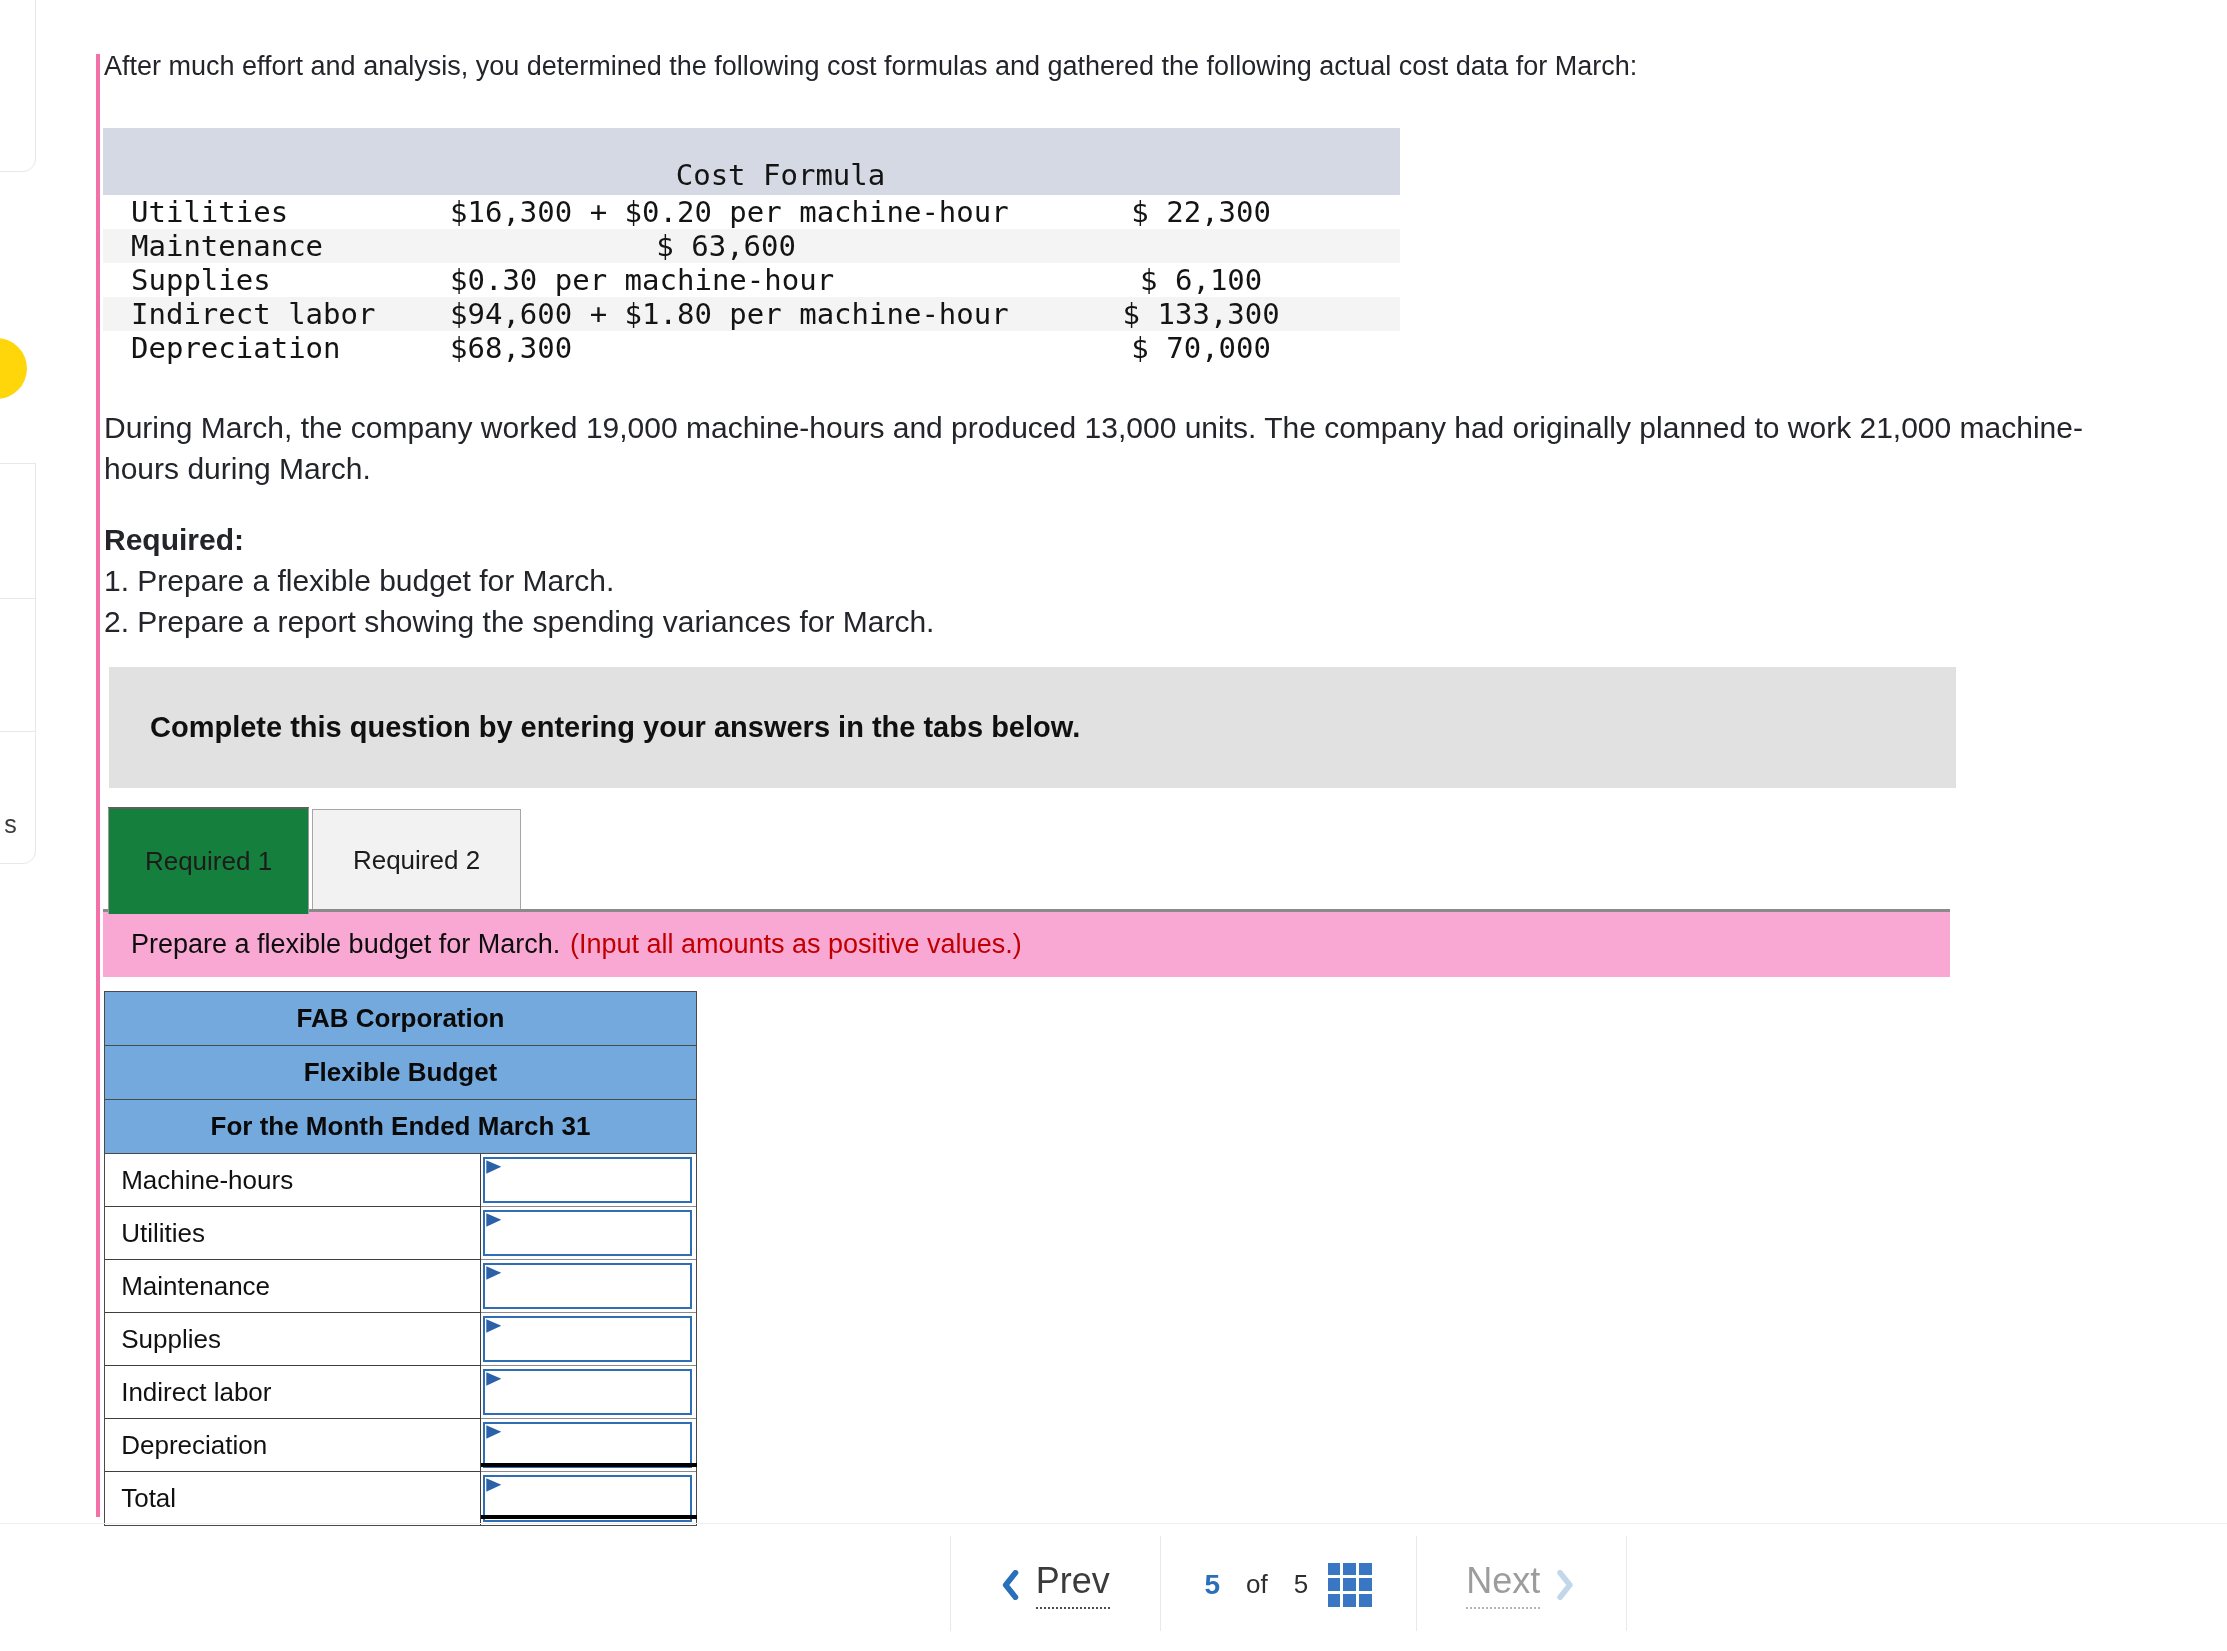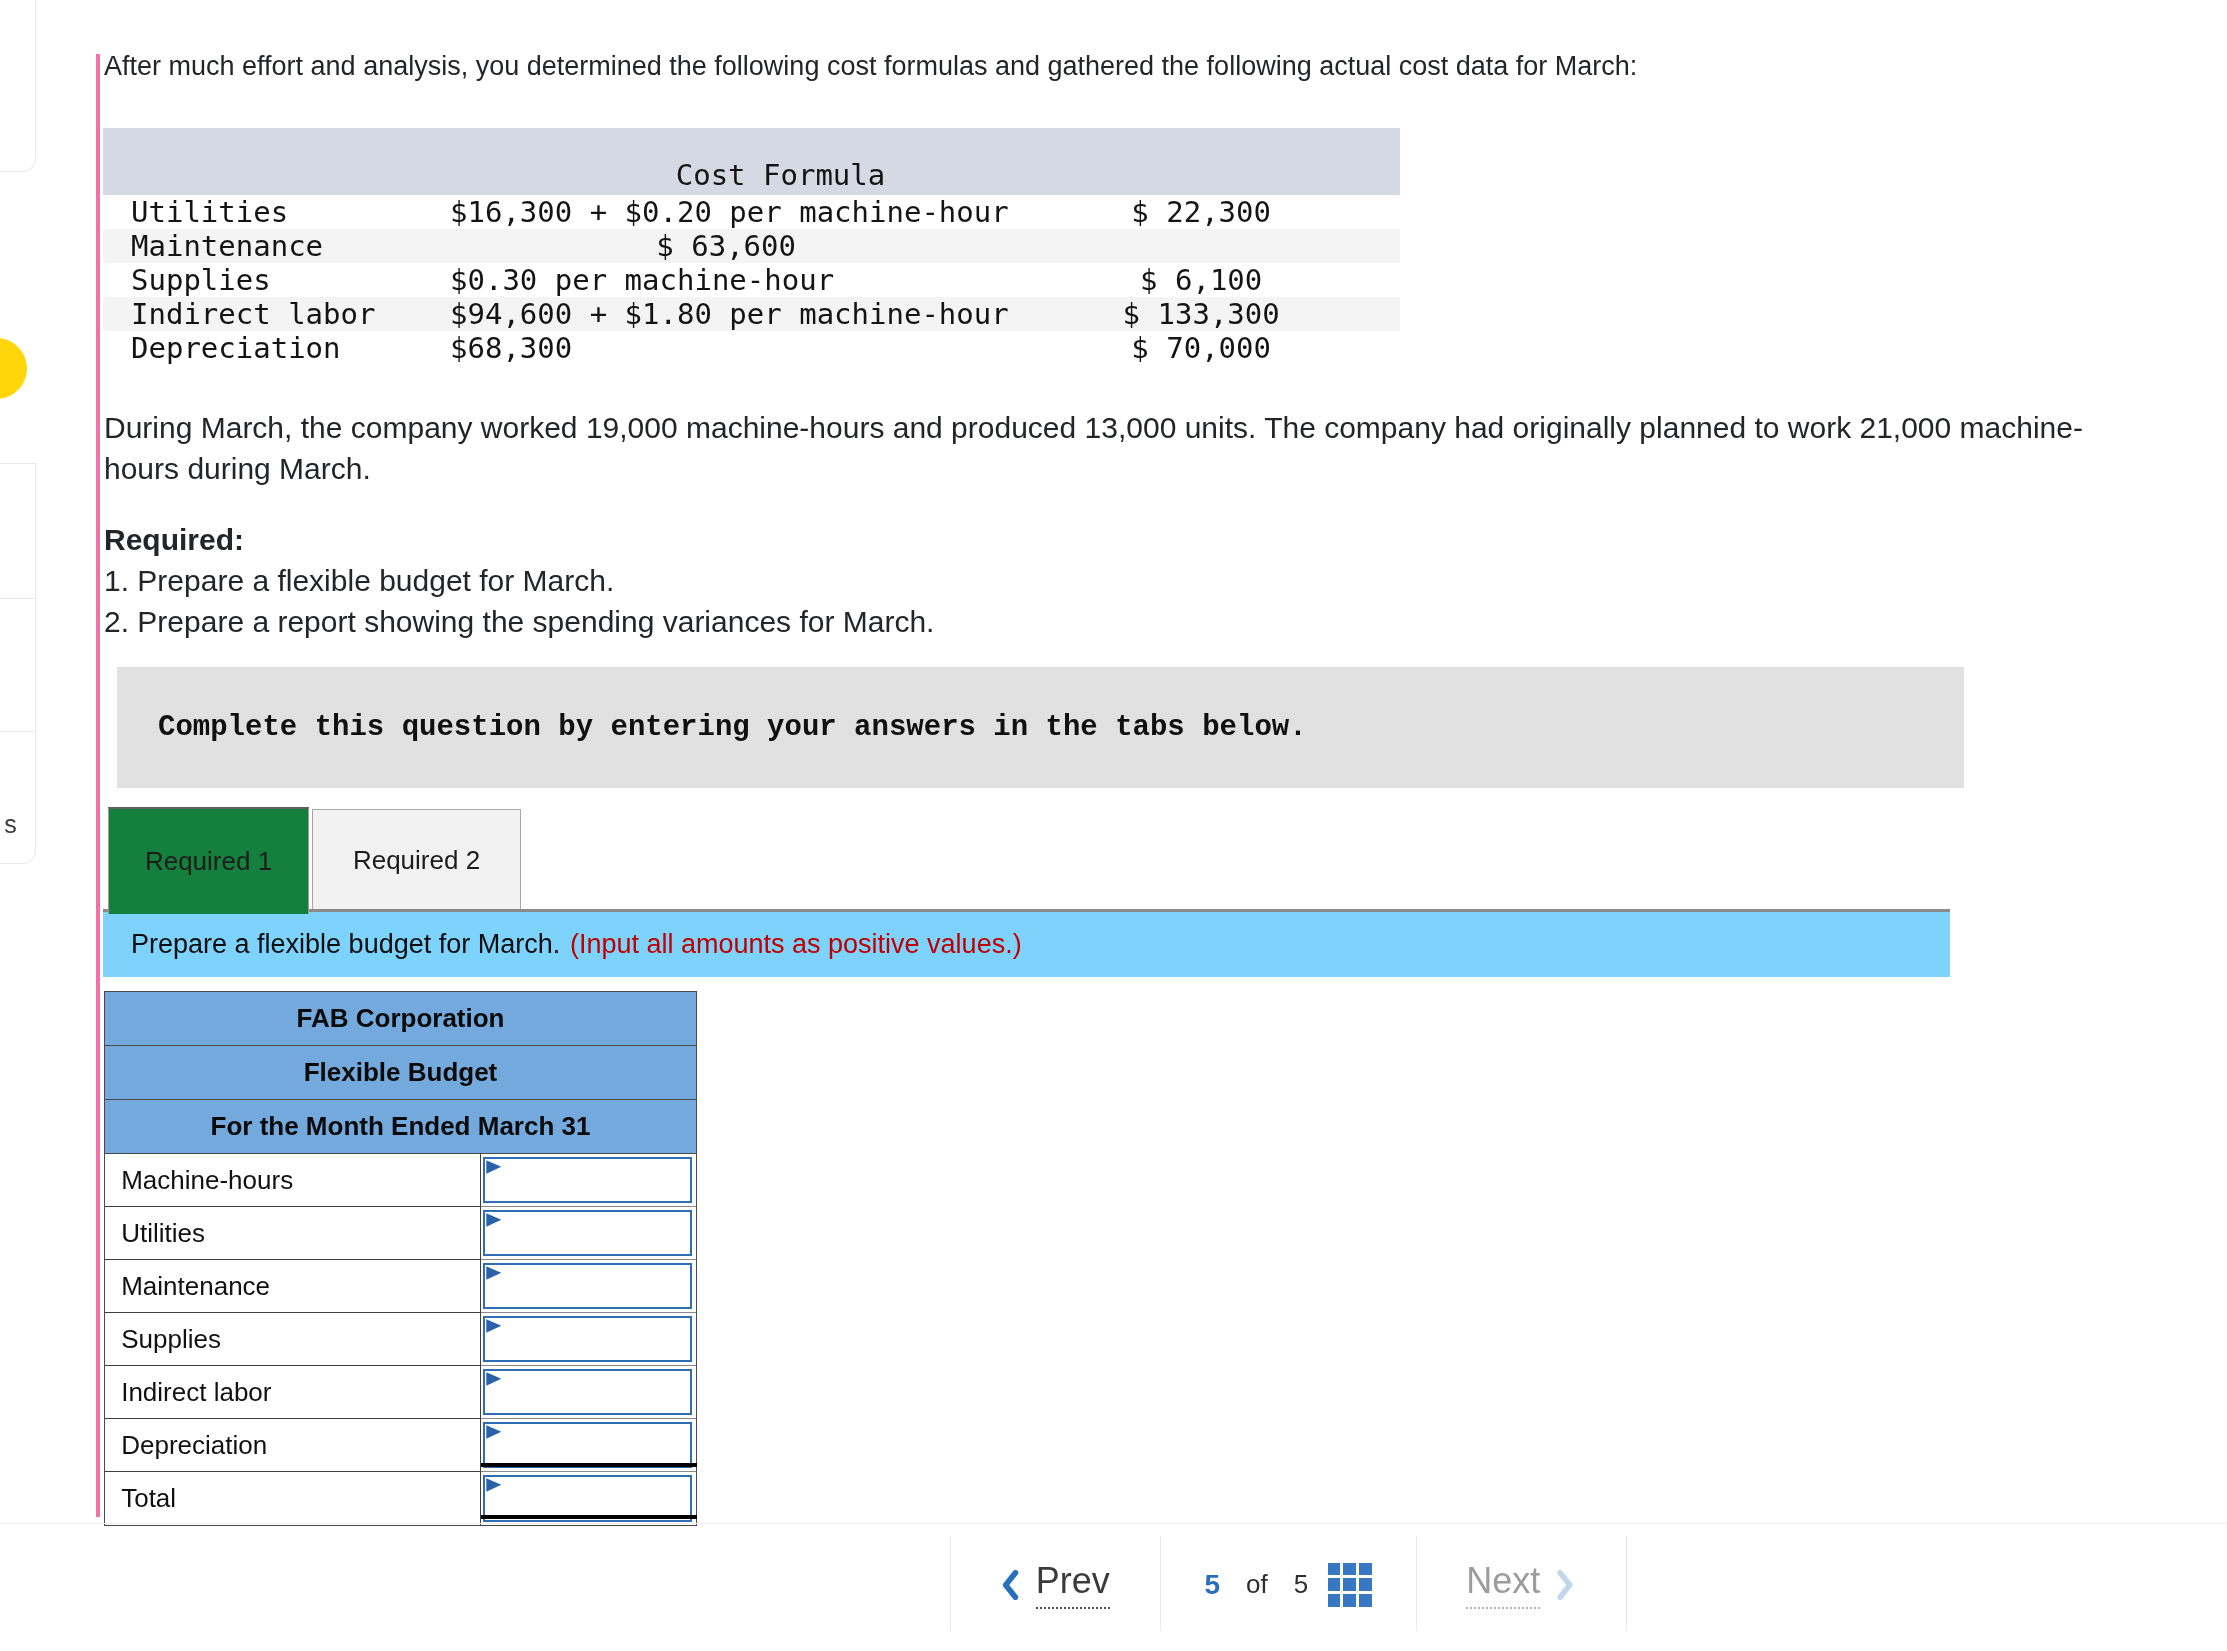--- a/index.html
+++ b/index.html
@@ -29,34 +29,34 @@
               font-family:"DejaVu Sans Mono", monospace;font-size:29px;color:#141414;}
   .ct-header{display:grid;grid-template-columns:347px 574px 376px;background:#D4D9E3;height:67px;}
   .ct-h2{display:flex;align-items:flex-end;justify-content:center;padding-left:87px;padding-bottom:3.2px;}
   .ct-h3{display:flex;flex-direction:column;align-items:center;justify-content:flex-end;padding-left:81px;padding-bottom:2.2px;line-height:32.5px;}
   .ct-row{display:grid;grid-template-columns:347px 574px 376px;height:34px;align-items:center;}
   .ct-row.shaded{background:#F4F4F4;}
   .ct-label{padding-left:28px;}
   .ct-actual{text-align:center;padding-right:21.7px;}
 
   
-  #banner{position:absolute;left:117px;top:667px;width:1847px;height:121px;background:#E1E1E1;
-          display:flex;align-items:center;font-family:Liberation Mono, monospace;}
+  #banner{position:absolute;left:109px;top:667px;width:1847px;height:121px;background:#E1E1E1;
+          display:flex;align-items:center;}
   #banner span{font-size:29px;font-weight:bold;padding-left:41px;color:#101010;}
 
   
   #tab-underline{position:absolute;left:103px;top:909px;width:1847px;height:3.2px;background:#8a8a8a;z-index:1;}
   .tab{position:absolute;display:flex;align-items:center;justify-content:center;font-size:26px;color:#1c1c1c;}
   #tab-required1{left:108px;top:807px;width:199px;height:105px;background:#15803d;
                  border-top:2.2px solid #5f5f5f;border-left:1.1px solid #9a9a9a;border-right:1.1px solid #9a9a9a;z-index:2;}
   #tab-required2{left:312px;top:809px;width:207px;height:100px;background:#f2f2f2;
                  border-top:1.6px solid #a6a6a6;border-left:1.1px solid #a6a6a6;border-right:1.1px solid #a6a6a6;z-index:0;}
 
   
-  #instruction-bar{position:absolute;left:103px;top:912px;width:1847px;height:65px;background:#7dd3fc;
+  #instruction-bar{position:absolute;left:103px;top:912px;width:1847px;height:65px;background:#f9a8d4;
                    display:flex;align-items:center;font-size:27px;z-index:0;}
   #instruction-text{padding-left:28px;color:#0d0d0d;}
   #instruction-warning{color:#C00000;padding-left:9.7px;}
 
   
   #budget-table{position:absolute;left:104px;top:991px;width:591px;border:1.6px solid #4a4a4a;background:#fff;}
   .bt-title{height:53px;background:#74A9DD;border-bottom:1.1px solid #4a4a4a;display:flex;align-items:center;justify-content:center;
             font-size:26px;font-weight:bold;color:#0a0a0a;}
   .bt-row{display:flex;height:53px;}
   .bt-label{width:376px;box-sizing:border-box;border-right:1.1px solid #3f3f3f;border-bottom:1.1px solid #3f3f3f;

